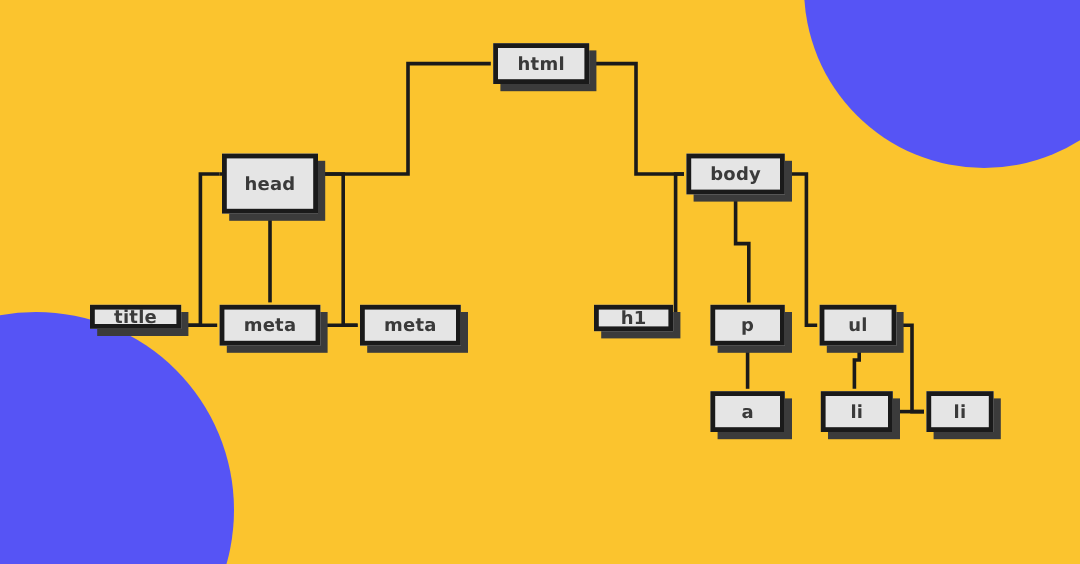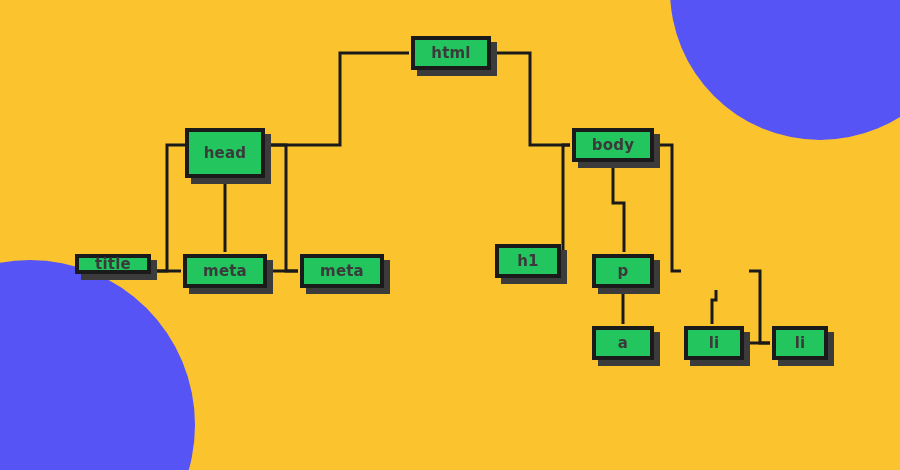--- a/index.html
+++ b/index.html
@@ -40,21 +40,21 @@
   #edges {
     position: absolute;
     left: 0;
     top: 0;
     width: 900px;
     height: 470px;
   }
   .node {
     position: absolute;
     box-sizing: border-box;
-    background: #22c55e;
+    background: #e5e5e5;
     border: 4px solid #1A1A1A;
     box-shadow: 6px 6px 0 0 #3B3B3B;
     display: flex;
     align-items: center;
     justify-content: center;
     color: #3A3A3A;
     font-weight: bold;
     font-size: 15px;
     letter-spacing: 0.2px;
     line-height: 1;
@@ -97,25 +97,28 @@
     </div>
   <div class="node" style="left: 75px; top: 254px; width: 76px; height: 20px;">
       <span>title</span>
     </div>
   <div class="node" style="left: 183px; top: 254px; width: 84px; height: 34px;">
       <span>meta</span>
     </div>
   <div class="node" style="left: 300px; top: 254px; width: 84px; height: 34px;">
       <span>meta</span>
     </div>
-  <div class="node" style="left: 495px; top: 244px; width: 66px; height: 34px; align-items: center;">
+  <div class="node" style="left: 495px; top: 254px; width: 66px; height: 22px; align-items: center;">
       <span>h1</span>
     </div>
   <div class="node" style="left: 592px; top: 254px; width: 62px; height: 34px;">
       <span>p</span>
+    </div>
+  <div class="node" style="left: 683px; top: 254px; width: 64px; height: 34px;">
+      <span>ul</span>
     </div>
   <div class="node" style="left: 592px; top: 326px; width: 62px; height: 34px;">
       <span>a</span>
     </div>
   <div class="node" style="left: 684px; top: 326px; width: 60px; height: 34px;">
       <span>li</span>
     </div>
   <div class="node" style="left: 772px; top: 326px; width: 56px; height: 34px;">
       <span>li</span>
     </div>

